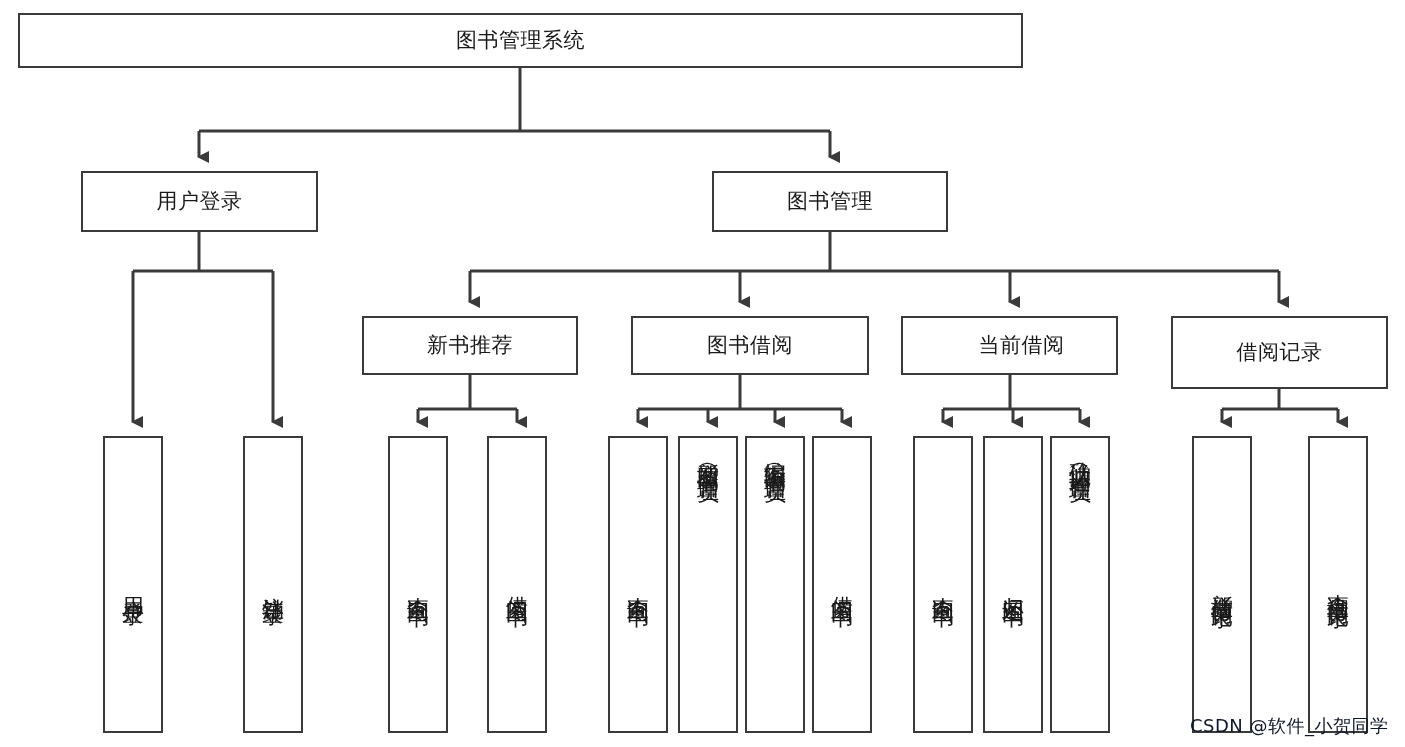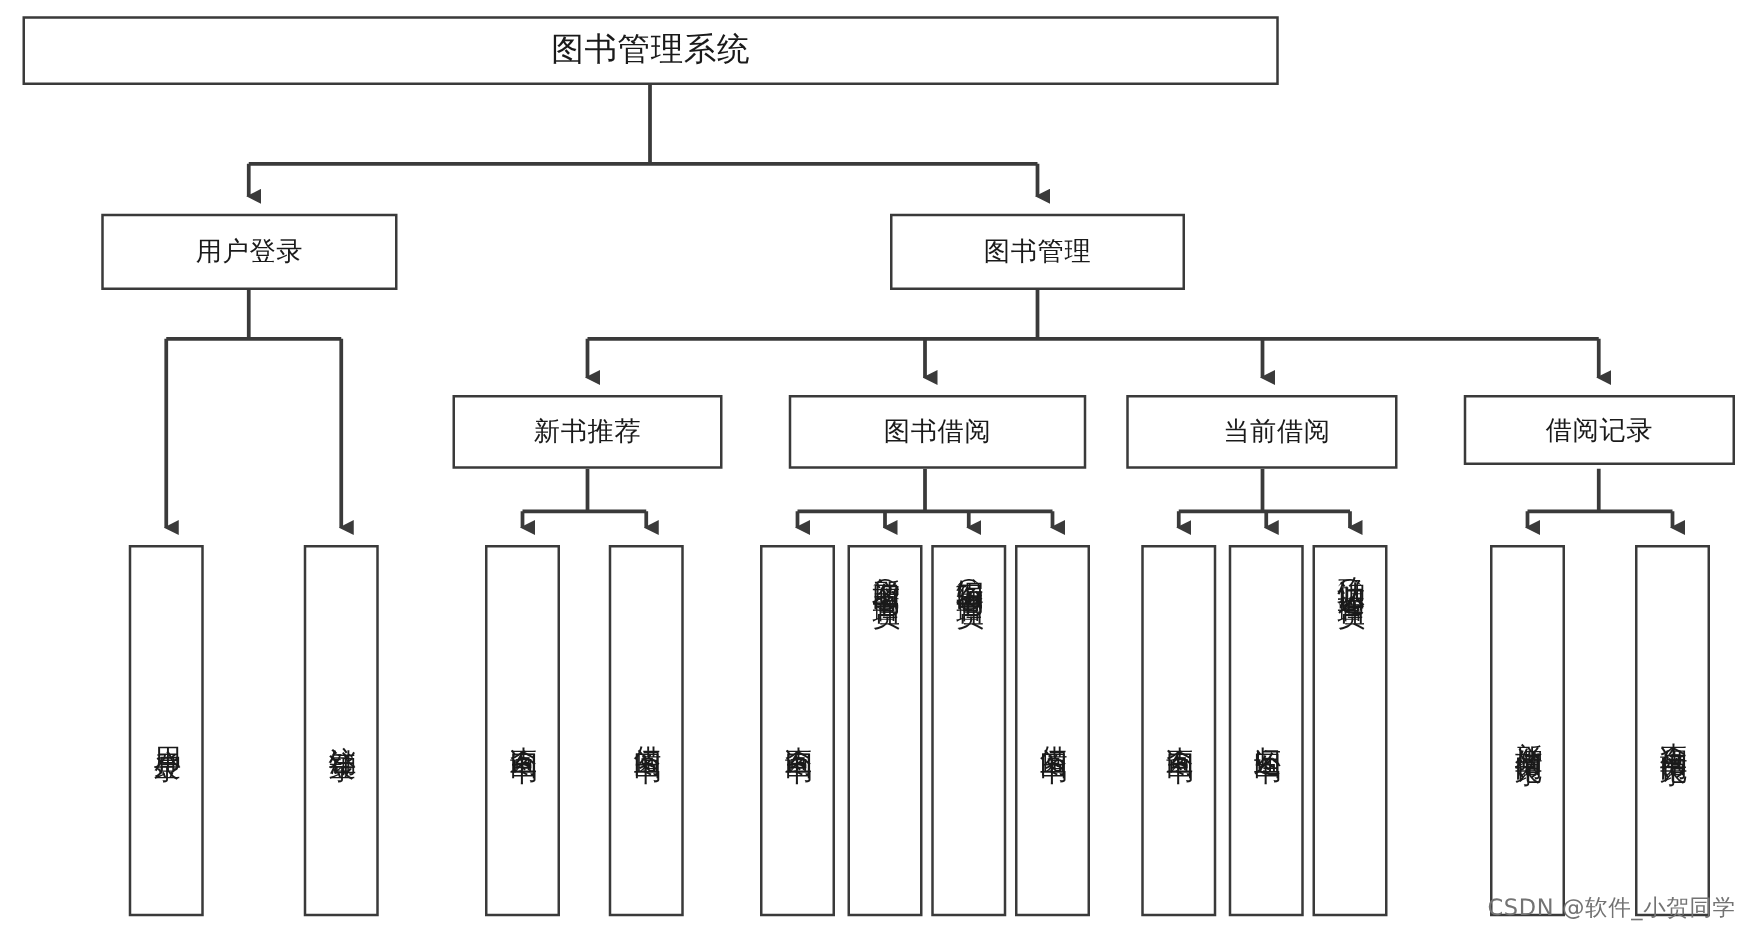--- a/index.html
+++ b/index.html
@@ -39,21 +39,21 @@
     display: block;
     text-align: center;
     line-height: 1.08;
     letter-spacing: 0.5px;
   }
   .node.horiz .label {
     writing-mode: horizontal-tb;
     font-size: 21px;
   }
   .node.root .label {
-    font-size: 26px;
+    font-size: 21px;
   }
   .node.vert {
     align-items: flex-start;
     justify-content: center;
     padding-top: 6px;
   }
   .node.vert .label {
     writing-mode: vertical-rl;
     text-orientation: upright;
     font-size: 22px;
@@ -63,21 +63,21 @@
   }
   .node.vert.centered {
     align-items: center;
     padding-top: 0;
   }
   .watermark {
     position: absolute;
     left: 1190px;
     top: 714px;
     font-size: 18px;
-    color: #737373;
+    color: #0f172a;
     letter-spacing: 0.5px;
     white-space: nowrap;
     font-family: "DejaVu Sans", "Liberation Sans", sans-serif;
   }
 </style>
 </head>
 <body>
 
 <div id="canvas">
 
@@ -146,21 +146,21 @@
 
   <div class="node horiz" style="left: 712px; top: 171px; width: 236px; height: 61px;">
     <span class="label">图书管理</span>
   </div>
   <div class="node horiz" style="left: 631px; top: 316px; width: 238px; height: 59px;">
     <span class="label">图书借阅</span>
   </div>
   <div class="node horiz" style="left: 901px; top: 316px; width: 217px; height: 59px; padding-left: 24px;">
     <span class="label">当前借阅</span>
   </div>
-  <div class="node horiz" style="left: 1171px; top: 316px; width: 217px; height: 56px;">
+  <div class="node horiz" style="left: 1171px; top: 316px; width: 217px; height: 73px;">
     <span class="label">借阅记录</span>
   </div>
 
   <div class="node vert centered" style="left: 103px; top: 436px; width: 60px; height: 297px;">
     <span class="label">用户登录</span>
   </div>
   <div class="node vert centered" style="left: 243px; top: 436px; width: 60px; height: 297px;">
     <span class="label">注销登录</span>
   </div>
   <div class="node vert centered" style="left: 388px; top: 436px; width: 60px; height: 297px;">

